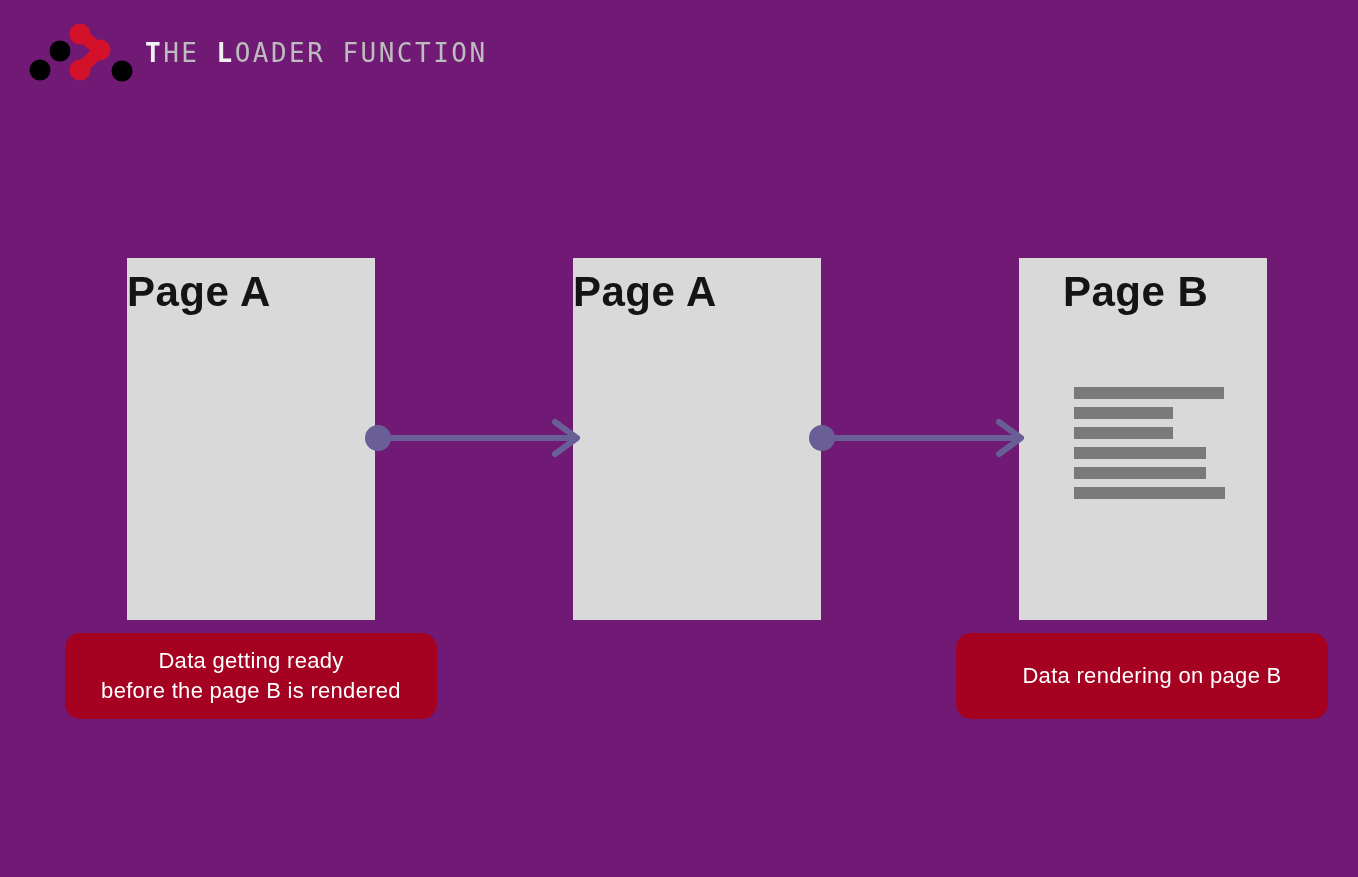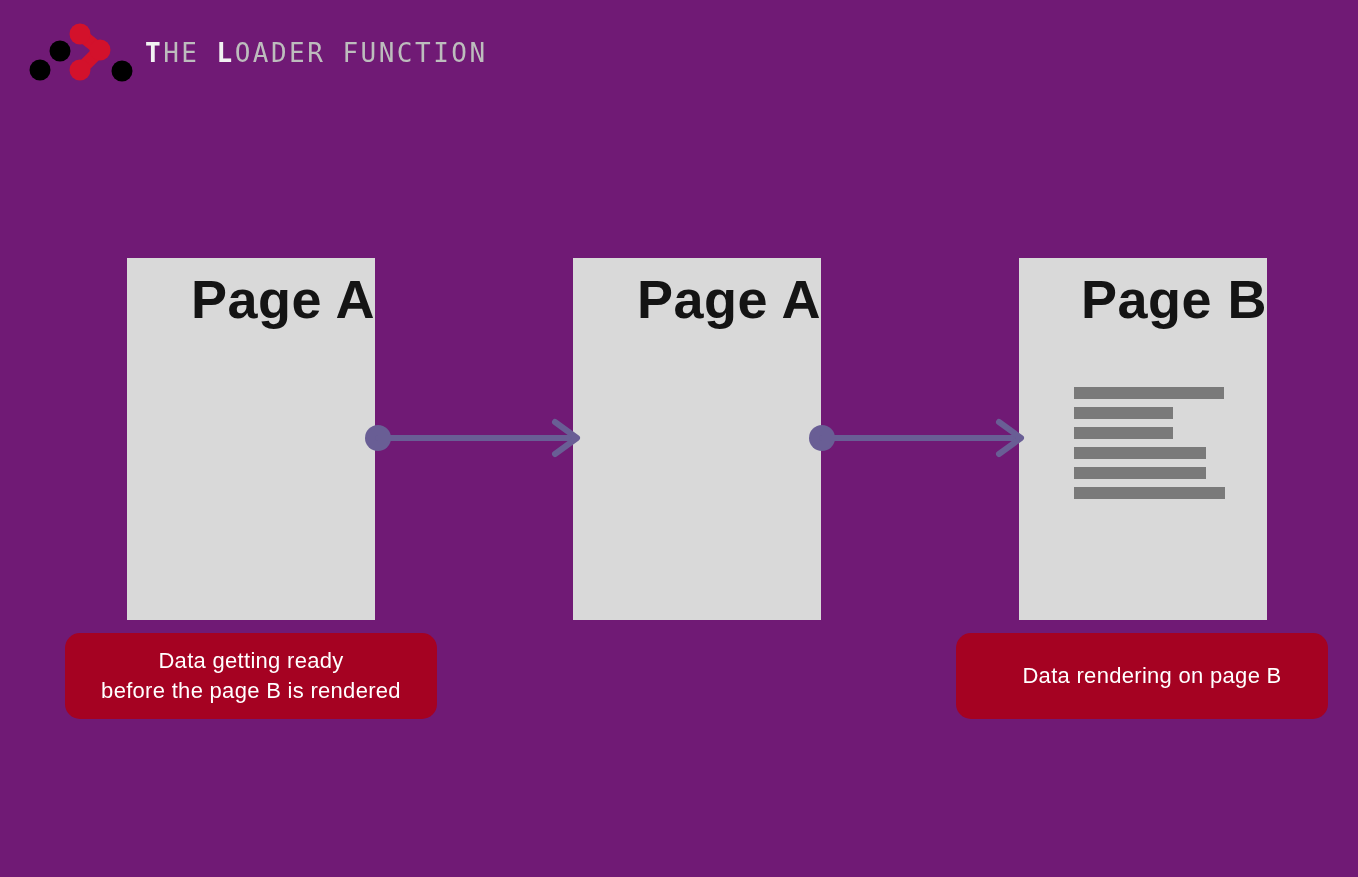--- a/index.html
+++ b/index.html
@@ -25,25 +25,25 @@
   .logo-word:nth-child(-n+2)::first-letter { font-weight:bold; color:#f2f2f2; }
 
   
   .page-card {
     position:absolute; top:258px;
     width:248px; height:362px;
     background:#d9d9d9;
   }
   .card-1 { left:127px; }
   .card-2 { left:573px; }
-  .card-3 { left:1019px; }
+  .card-3 { left:1019px;padding-left:44px; }
   .page-title {
     margin-top:10px;
-    text-align:right;
-    font-size:54px; font-weight:600;
+    text-align:left;
+    font-size:42px; font-weight:600;
     color:#141414; letter-spacing:0.5px;
   }
 
   
   .skeleton { position:absolute; left:55px; top:129px; }
   .skeleton-line {
     height:12px; background:#7a7a7a; margin-bottom:8px;
   }
 
   

